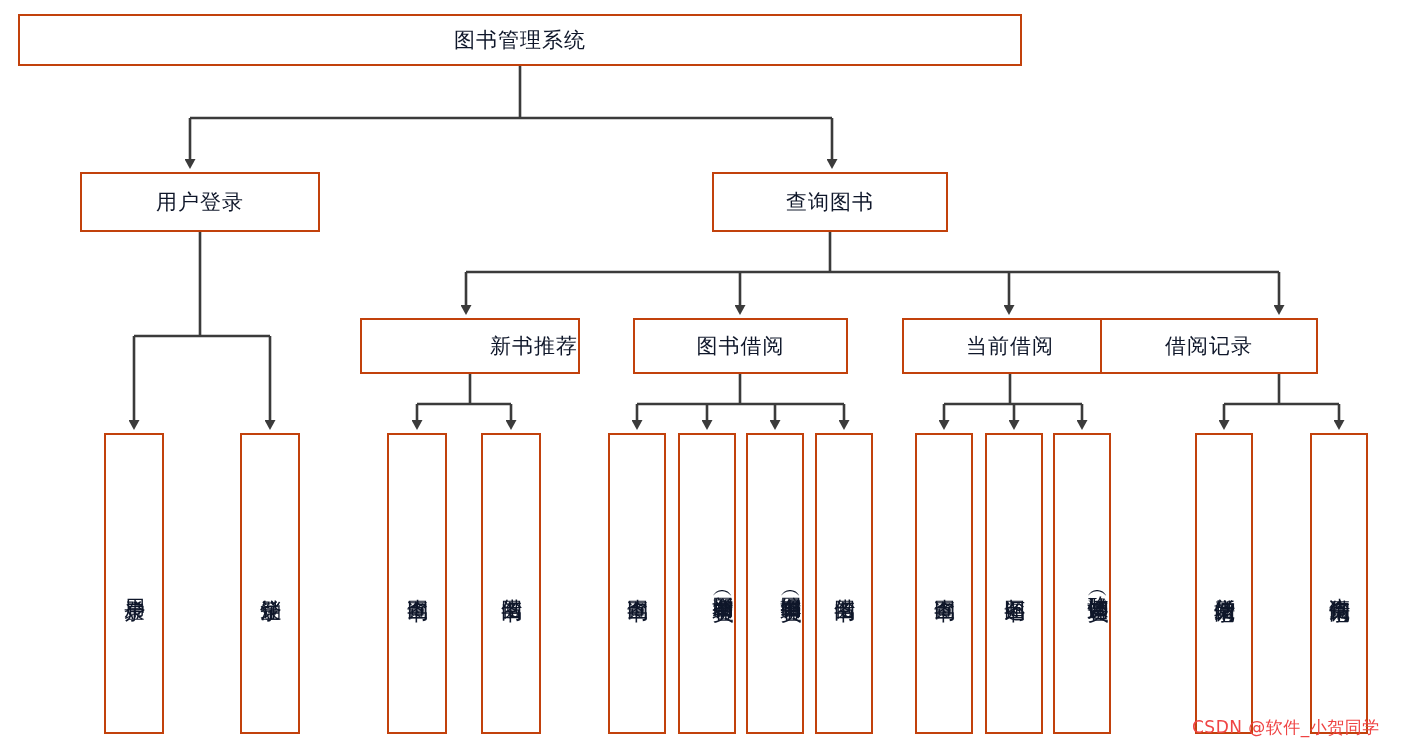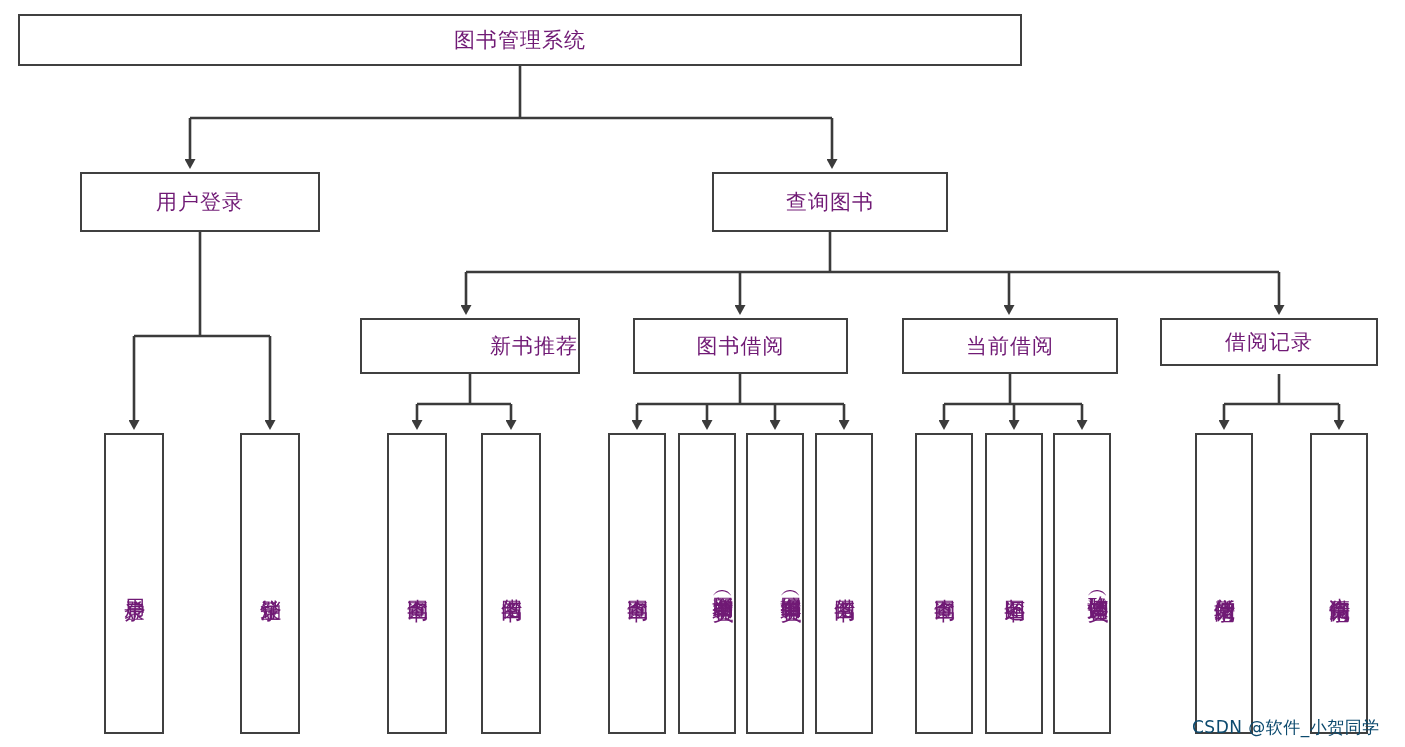--- a/index.html
+++ b/index.html
@@ -18,26 +18,26 @@
   svg.edges {
     position: absolute;
     left: 0;
     top: 0;
     width: 1405px;
     height: 747px;
   }
   .node {
     position: absolute;
     box-sizing: border-box;
-    border: 2px solid #404040;
+    border: 2px solid #c2410c;
     background: #ffffff;
     display: flex;
     align-items: center;
     justify-content: center;
-    color: #701a75;
+    color: #0f172a;
   }
   .node.horiz {
     font-size: 21px;
     letter-spacing: 1px;
     white-space: nowrap;
   }
   .node.vert {
     writing-mode: vertical-rl;
     text-orientation: upright;
     font-size: 21px;
@@ -49,21 +49,21 @@
     justify-content: center;
   }
   .node.vert span {
     writing-mode: vertical-rl;
     text-orientation: upright;
     display: block;
   }
   .watermark {
     position: absolute;
     font-size: 17px;
-    color: #0c4a6e;
+    color: #ef4444;
     white-space: nowrap;
     letter-spacing: 0.5px;
   }
 </style>
 </head>
 <body>
 
 <div id="canvas">
 
   <svg class="edges" viewBox="0 0 1405 747">
@@ -141,21 +141,21 @@
 
   <div class="node horiz" style="left:360px; top:318px; width:220px; height:56px;justify-content:flex-end;">
     <span>新书推荐</span>
   </div>
   <div class="node horiz" style="left:902px; top:318px; width:216px; height:56px;">
     <span>当前借阅</span>
   </div>
   <div class="node horiz" style="left:633px; top:318px; width:215px; height:56px;">
     <span>图书借阅</span>
   </div>
-  <div class="node horiz" style="left:1160px; top:318px; width:218px; height:48px;">
+  <div class="node horiz" style="left:1100px; top:318px; width:218px; height:56px;">
     <span>借阅记录</span>
   </div>
 
   <div class="node vert" style="left:104px; top:433px; width:60px; height:301px; align-items:center;">
     <span>用户登录</span>
   </div>
   <div class="node vert" style="left:240px; top:433px; width:60px; height:301px; align-items:center;">
     <span>注销登录</span>
   </div>
   <div class="node vert" style="left:387px; top:433px; width:60px; height:301px; align-items:center;">

